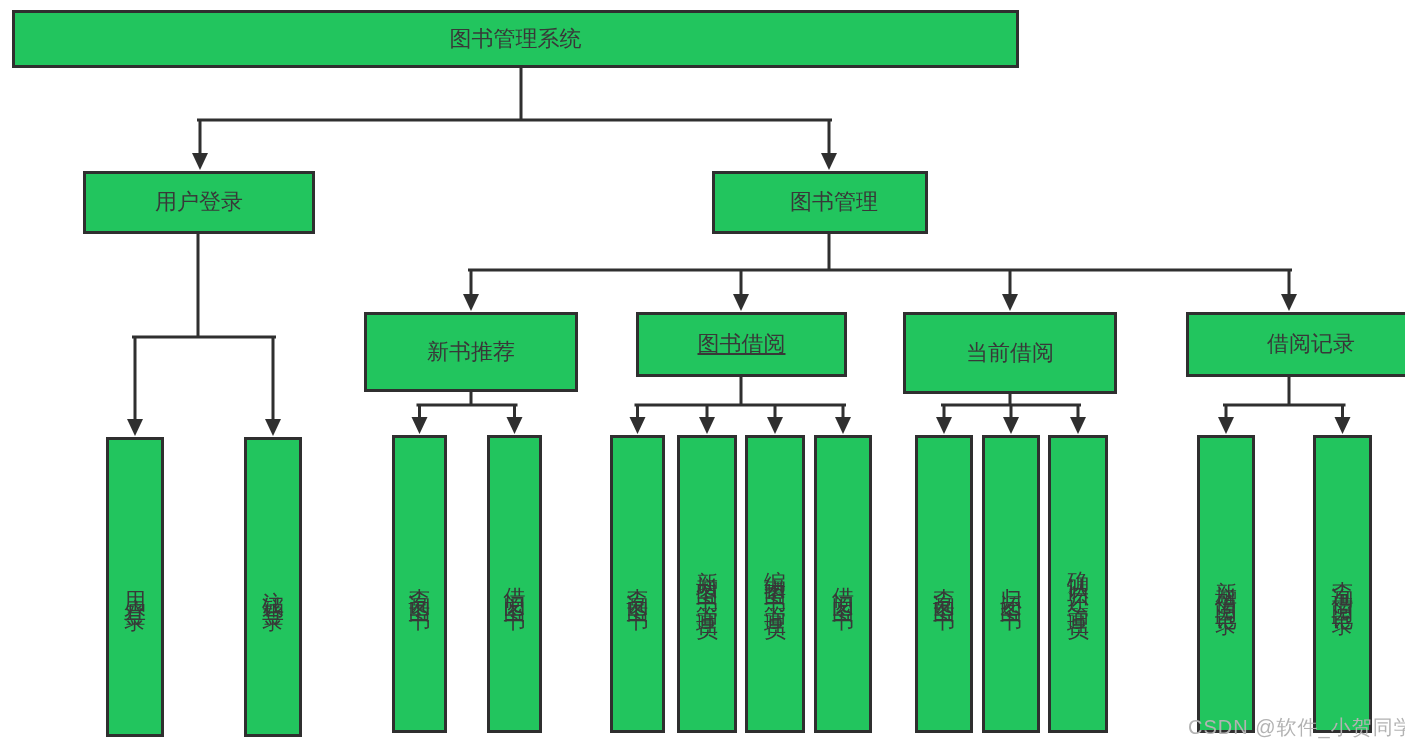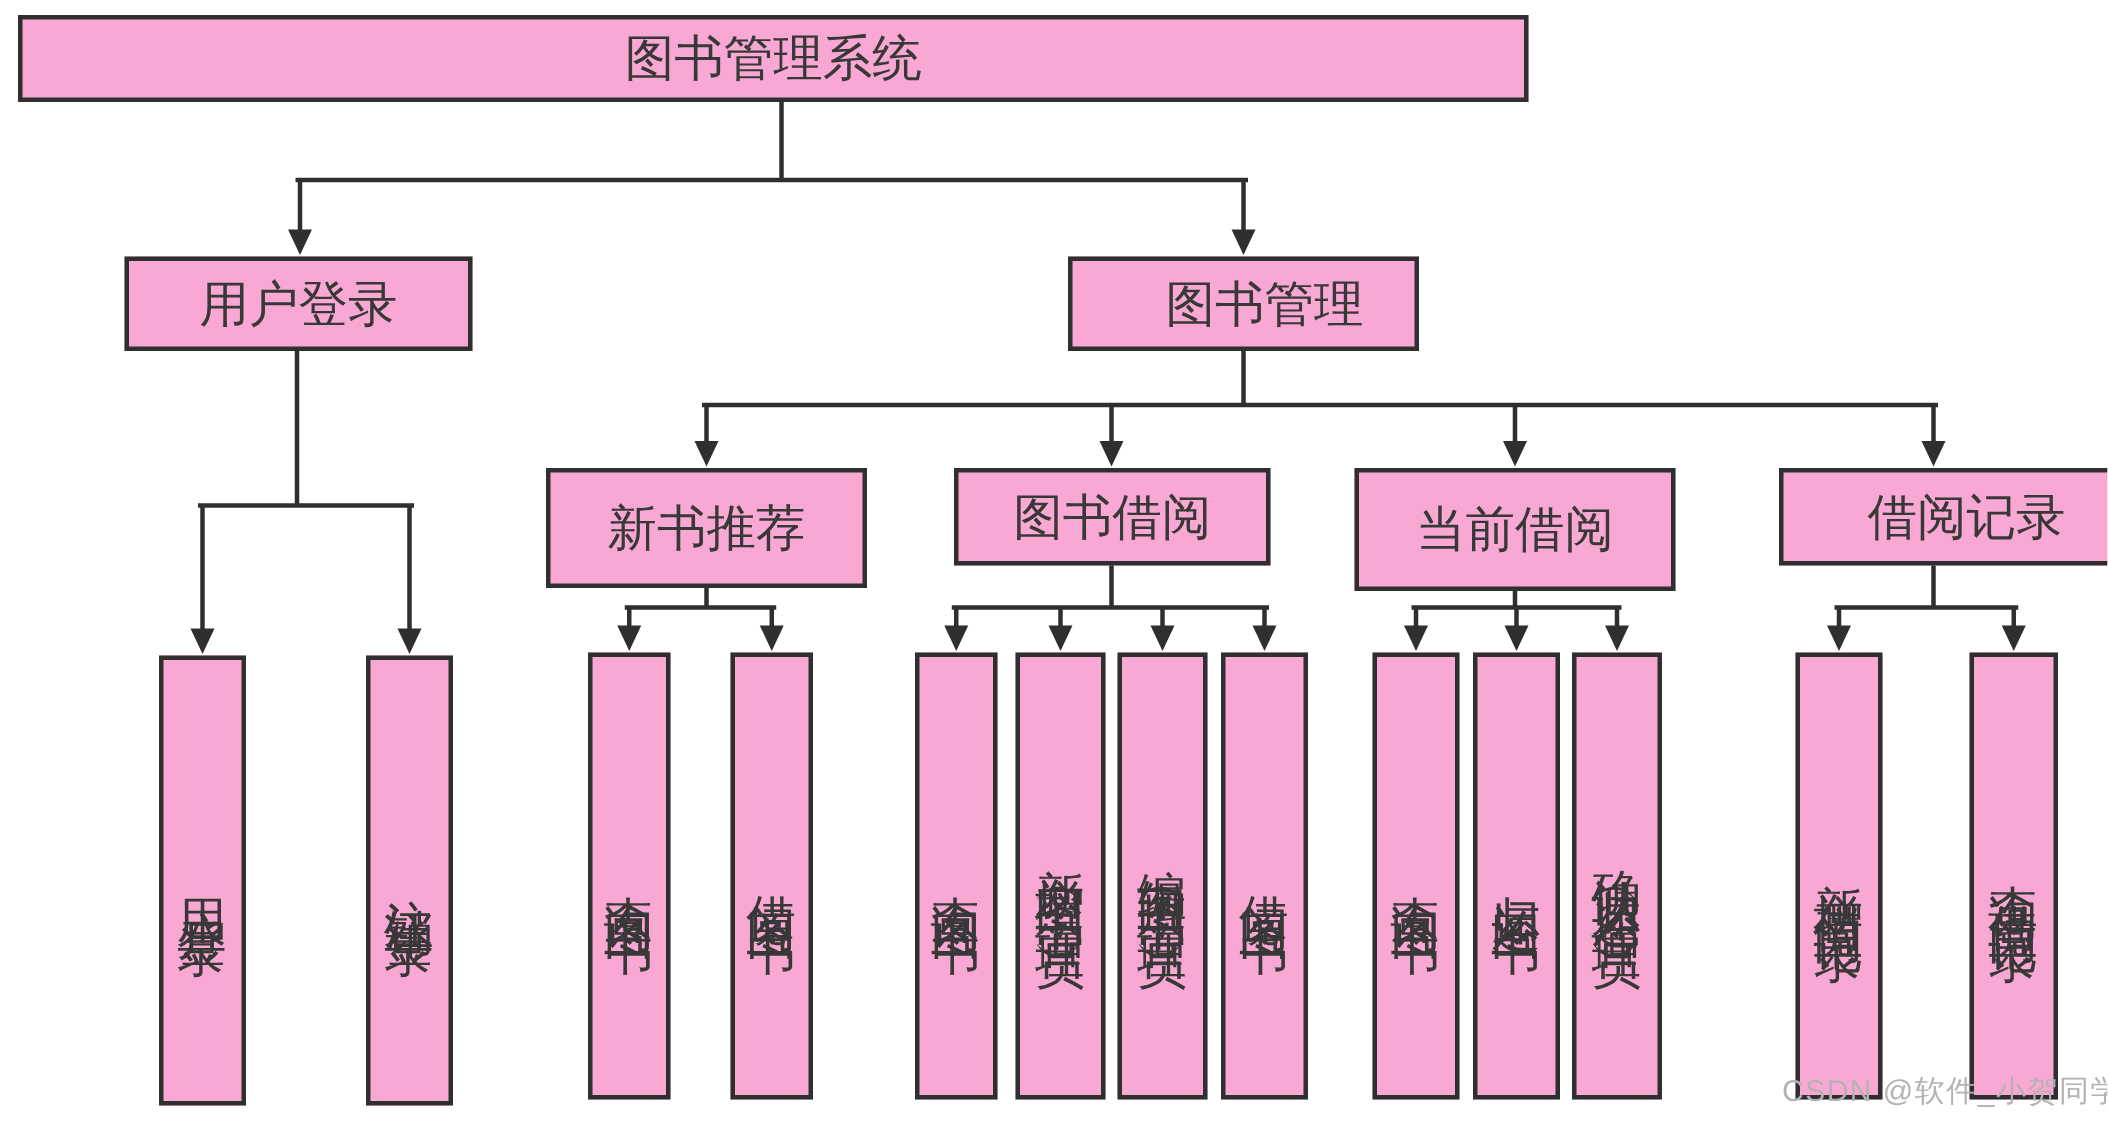--- a/index.html
+++ b/index.html
@@ -9,43 +9,43 @@
     background:#ffffff;
     font-family:"Liberation Sans", sans-serif;
     color:#383838;
     overflow:hidden;
   }
   .connector-layer{position:absolute;left:0;top:0;width:1405px;height:747px;}
   .node{
     position:absolute;
     box-sizing:border-box;
     border:3px solid #2f2f2f;
-    background:#f9a8d4;
+    background:#22c55e;
     display:flex;
     align-items:center;
     justify-content:center;
-    font-size:33px;
+    font-size:22px;
     line-height:1.2;
     color:#383838;
     white-space:nowrap;
   }
   .v-node{
     writing-mode:vertical-rl;
     letter-spacing:7px;
     line-height:1;
     white-space:normal;
   }
   
   #n-root{left:12px;top:10px;width:1007px;height:58px;}
   
   #n-l2-login{left:83px;top:171px;width:232px;height:63px;}
-  #n-l2-mgmt{left:712px;top:171px;width:234px;height:63px;padding-left:28px;}
+  #n-l2-mgmt{left:712px;top:171px;width:216px;height:63px;padding-left:28px;}
   
   #n-l3-new{left:364px;top:312px;width:214px;height:80px;}
-  #n-l3-borrow{left:636px;top:312px;width:211px;height:65px;}
+  #n-l3-borrow{left:636px;top:312px;width:211px;height:65px;text-decoration:underline;}
   #n-l3-current{left:903px;top:312px;width:214px;height:82px;}
   #n-l3-records{left:1186px;top:312px;width:250px;height:65px;}
   
   #n-g1-a{left:106px;top:437px;width:58px;height:300px;}
   #n-g1-b{left:244px;top:437px;width:58px;height:300px;}
   
   #n-g2-a{left:392px;top:435px;width:55px;height:298px;}
   #n-g2-b{left:487px;top:435px;width:55px;height:298px;}
   
   #n-g3-a{left:610px;top:435px;width:55px;height:298px;}

